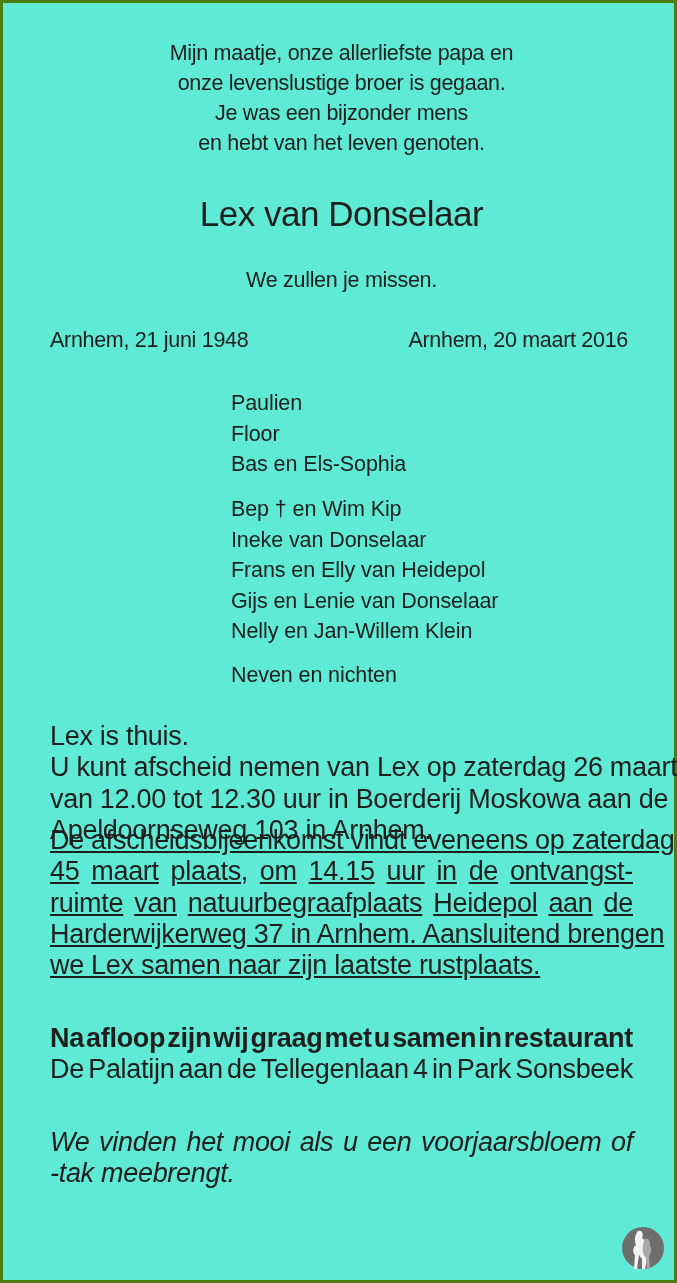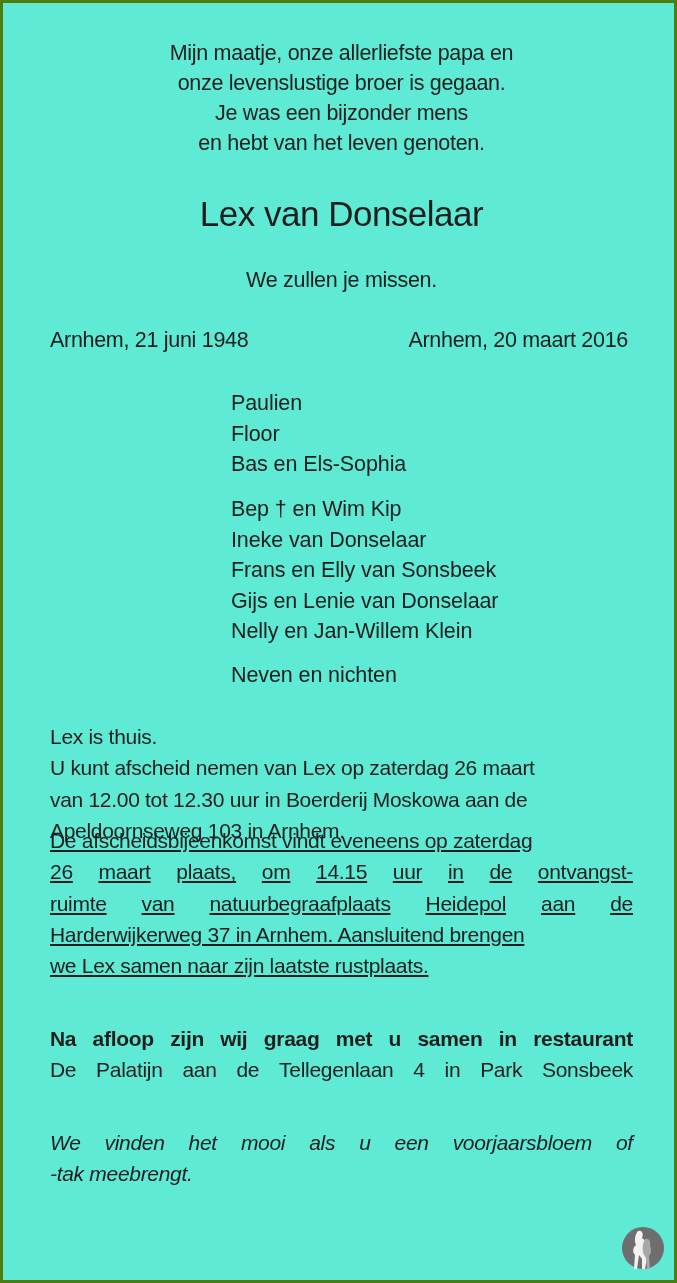--- a/index.html
+++ b/index.html
@@ -16,21 +16,21 @@
   .abs { position: absolute; white-space: nowrap; }
   .poem { left: 0; width: 677px; text-align: center; font-size: 21.5px; letter-spacing: -0.3px; line-height: 30px; top: 35px; }
   .name { left: 0; width: 677px; text-align: center; font-size: 35px; letter-spacing: -0.5px; top: 191px; }
   .miss { left: 0; width: 677px; text-align: center; font-size: 21.5px; letter-spacing: -0.3px; top: 265px; }
   .date-left { left: 47px; top: 325px; font-size: 21.5px; letter-spacing: -0.3px; }
   .date-right { right: 46px; top: 325px; font-size: 21.5px; letter-spacing: -0.3px; margin-left: 38px; }
   .fam { left: 228px; font-size: 21.5px; line-height: 30.5px; letter-spacing: -0.1px; }
   .fam1 { top: 385px; }
   .fam2 { top: 491px; }
   .fam3 { top: 657px; }
-  .para { left: 47px; width: 583px; font-size: 21px; line-height: 31.3px; letter-spacing: -0.3px; white-space: normal; }
+  .para { left: 47px; width: 583px; font-size: 27px; line-height: 31.3px; letter-spacing: -0.3px; white-space: normal; }
   .line { display: block; white-space: nowrap; }
   .p1 { top: 718px; }
   .p2 { top: 822px; text-decoration: underline; }
   .p3 { top: 1020px; }
   .p4 { top: 1124px; font-style: italic; }
   .addr { left: 47px; top: 1282px; font-size: 21.5px; letter-spacing: -0.3px; }
   .logo { left: 617px; top: 1222px; width: 46px; height: 46px; }
 </style>
 </head>
 <body>
@@ -53,40 +53,40 @@
 
   <div class="abs fam fam1">
     <div>Paulien</div>
     <div>Floor</div>
     <div>Bas en Els-Sophia</div>
   </div>
 
   <div class="abs fam fam2">
     <div>Bep † en Wim Kip</div>
     <div>Ineke van Donselaar</div>
-    <div>Frans en Elly van Sonsbeek</div>
+    <div>Frans en Elly van Heidepol</div>
     <div>Gijs en Lenie van Donselaar</div>
     <div>Nelly en Jan-Willem Klein</div>
   </div>
 
   <div class="abs fam fam3">
     <div>Neven en nichten</div>
   </div>
 
   <div class="abs para p1">
     <span class="line">Lex is thuis.</span>
     <span class="line">U kunt afscheid nemen van Lex op zaterdag 26 maart</span>
     <span class="line">van 12.00 tot 12.30 uur in Boerderij Moskowa aan de</span>
     <span class="line">Apeldoornseweg 103 in Arnhem.</span>
   </div>
 
   <div class="abs para p2">
     <span class="line">De afscheidsbijeenkomst vindt eveneens op zaterdag</span>
     <span class="line jl" style="display: flex; justify-content: space-between;">
-        <span>26</span>
+        <span>45</span>
         <span>maart</span>
         <span>plaats,</span>
         <span>om</span>
         <span>14.15</span>
         <span>uur</span>
         <span>in</span>
         <span>de</span>
         <span>ontvangst-</span>
       </span>
     <span class="line jl" style="display: flex; justify-content: space-between;">

